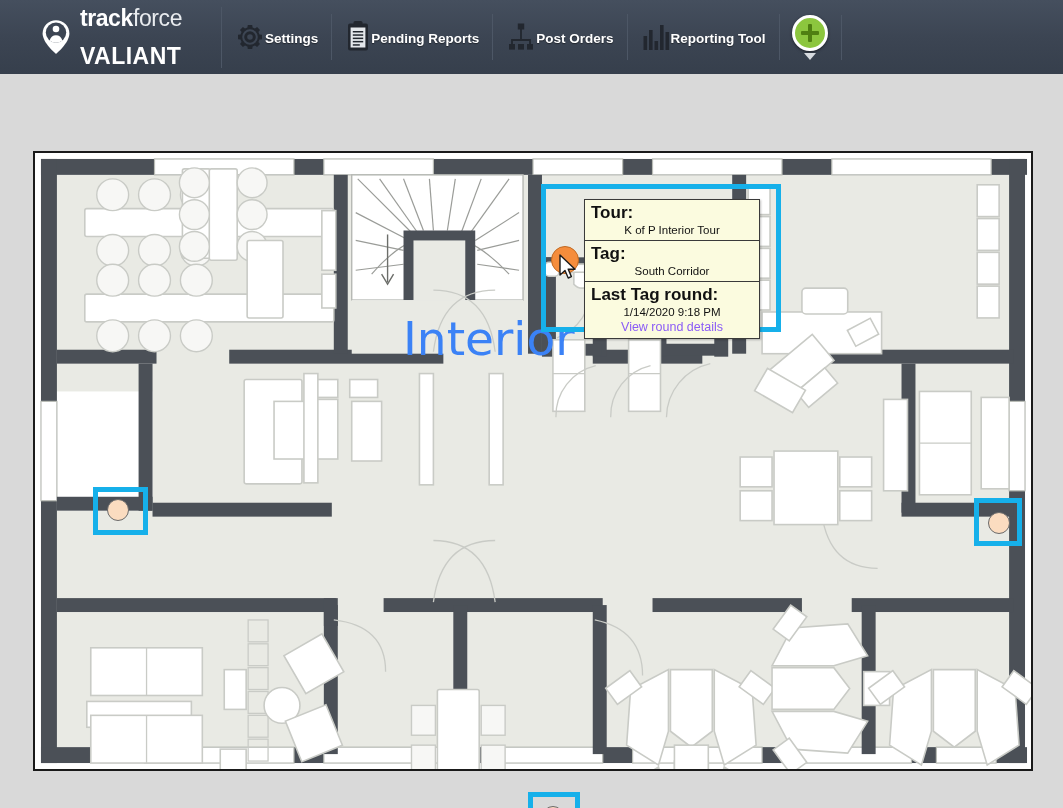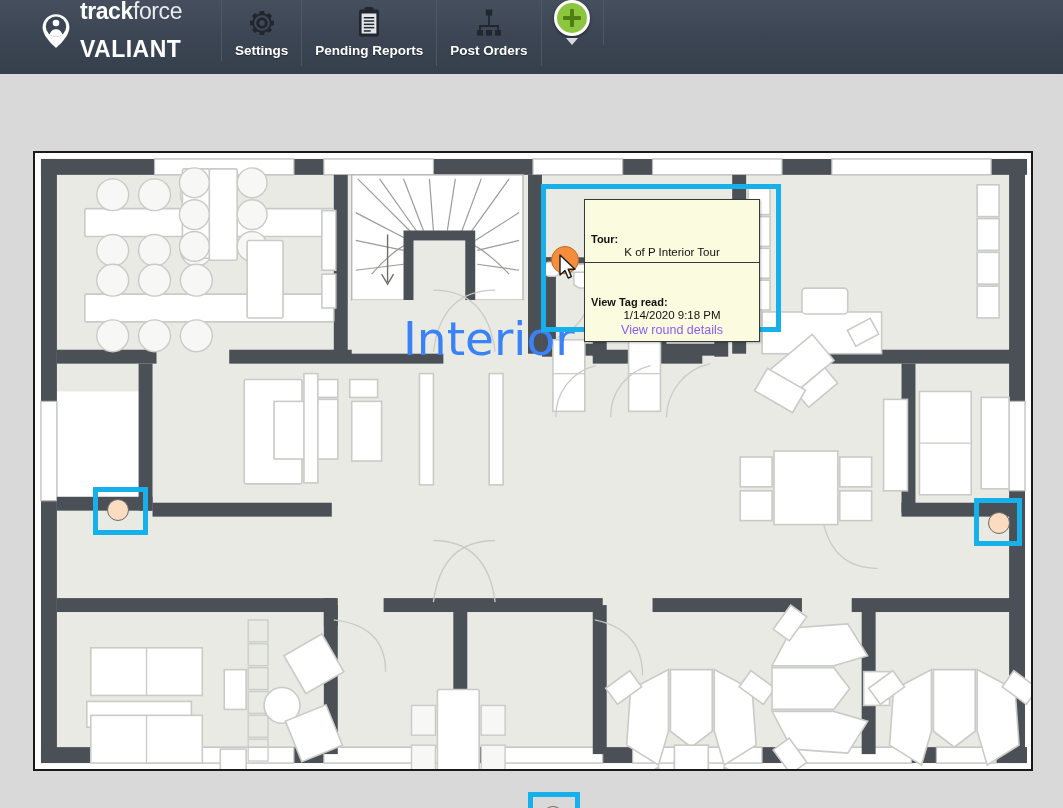--- a/index.html
+++ b/index.html
@@ -8,40 +8,40 @@
     background: #d9d9d9;
     font-family: "Liberation Sans", sans-serif;
     overflow: hidden;
   }
 
   
   .header {
     position: absolute; top: 0; left: 0;
     width: 1063px; height: 74px;
     background: linear-gradient(to bottom, #454f5e 0%, #3c4553 50%, #363f4c 100%);
-    display: flex; align-items: flex-start;
+    display: flex; align-items: center;
   }
   .brand {
     width: 222px; display: flex; align-items: center; justify-content: center;
     border-right: 1px solid #4d5766;
   }
   .brand-logo { display: flex; align-items: center; gap: 7px; }
   .pin-icon { width: 34px; height: 36px; flex: 0 0 auto; }
   .brand-text { display: flex; flex-direction: column; line-height: 1; }
   .brand-line1 { font-size: 23px; color: #fff; letter-spacing: -0.4px; }
   .brand-line1 b { font-weight: 700; }
   .brand-line1 span.light { font-weight: 300; color: #e9ecef; }
   .brand-line2 {
     font-size: 23px; font-weight: 700; color: #fff;
     letter-spacing: 0.5px; margin-top: 15px;
   }
 
   .nav { display: flex; align-items: stretch; }
   .nav-item {
-    display: flex; flex-direction: column; align-items: center; justify-content: center;
+    display: flex; flex-direction: row; align-items: center; justify-content: center;
     padding: 6px 13px 8px; border-right: 1px solid #4d5766;
     cursor: pointer; min-width: 78px;
   }
   .nav-icon { height: 32px; display: flex; align-items: flex-end; justify-content: center; }
   .nav-label {
     margin-top: 5px; color: #ffffff; font-size: 13.5px; font-weight: 700;
     white-space: nowrap; text-shadow: 0 1px 1px rgba(0,0,0,.45);
   }
   .add-cell {
     display: flex; flex-direction: column; align-items: center; justify-content: center;
@@ -89,21 +89,21 @@
 
   
   .tooltip {
     position: absolute; left: 584px; top: 125px; width: 176px;
     background: #fbfbdf; border: 1px solid #3a3a3a;
     font-size: 11.5px; color: #111; z-index: 40;
     box-shadow: 1px 1px 2px rgba(0,0,0,.25);
   }
   .tt-row { border-bottom: 1px solid #3a3a3a; padding: 3px 6px 4px; }
   .tt-row:last-child { border-bottom: none; }
-  .tt-key { font-weight: 700; font-size: 11px; display: block; margin-top: 30px; }
+  .tt-key { font-weight: 700; font-size: 17px; display: block; }
   .tt-val { display: block; text-align: center; font-size: 11.5px; margin-top: 1px; }
   .tt-link {
     display: block; text-align: center; color: #8b5cf6; font-size: 12.5px;
     cursor: pointer; margin-top: 2px;
   }
 
   
   .cursor { position: absolute; left: 558px; top: 180px; z-index: 45; pointer-events: none; }
 
   .plan-label {
@@ -176,20 +176,34 @@
             <rect x="11.8" y="1.5" width="6.4" height="6"></rect>
             <rect x="3" y="22" width="6" height="5.6"></rect>
             <rect x="12" y="22" width="6" height="5.6"></rect>
             <rect x="21" y="22" width="6" height="5.6"></rect>
           </g>
         </svg>
       </span>
       <span class="nav-label">Post Orders</span>
     </div>
 
+    <div class="nav-item">
+      <span class="nav-icon">
+        <svg width="30" height="30" viewBox="0 0 30 30">
+          <g fill="#22272f">
+            <rect x="2.5" y="14" width="3.6" height="14"></rect>
+            <rect x="8" y="8" width="3.6" height="20"></rect>
+            <rect x="13.5" y="19" width="3.6" height="9"></rect>
+            <rect x="19" y="3" width="3.6" height="25"></rect>
+            <rect x="24.5" y="10" width="3.6" height="18"></rect>
+          </g>
+        </svg>
+      </span>
+      <span class="nav-label">Reporting Tool</span>
+    </div>
 
   </nav>
 
   <div class="add-cell">
     <span class="add-btn">
         <span class="add-plus"></span>
       </span>
     <span class="caret-down"></span>
   </div>
 
@@ -564,21 +578,25 @@
     </div>
     <span class="marker-dot active" style="left:516px; top:93px; width:28px; height:28px; z-index:35;"></span>
   </div>
 
   <div class="tooltip">
     <div class="tt-row">
       <span class="tt-key">Tour:</span>
       <span class="tt-val">K of P Interior Tour</span>
     </div>
     <div class="tt-row">
-      <span class="tt-key">View Tag read:</span>
+      <span class="tt-key">Tag:</span>
+      <span class="tt-val">South Corridor</span>
+    </div>
+    <div class="tt-row">
+      <span class="tt-key">Last Tag round:</span>
       <span class="tt-val">1/14/2020 9:18 PM</span>
       <span class="tt-link">View round details</span>
     </div>
   </div>
 
   <span class="cursor">
     <svg width="20" height="28" viewBox="0 0 20 28">
       <path d="M2 1 L2 21 L7 16.4 L10.2 24 L13.4 22.6 L10.2 15.2 L17 15.2 Z" fill="#ffffff" stroke="#1c1c1c" stroke-width="1.4" stroke-linejoin="round"></path>
     </svg>
   </span>

